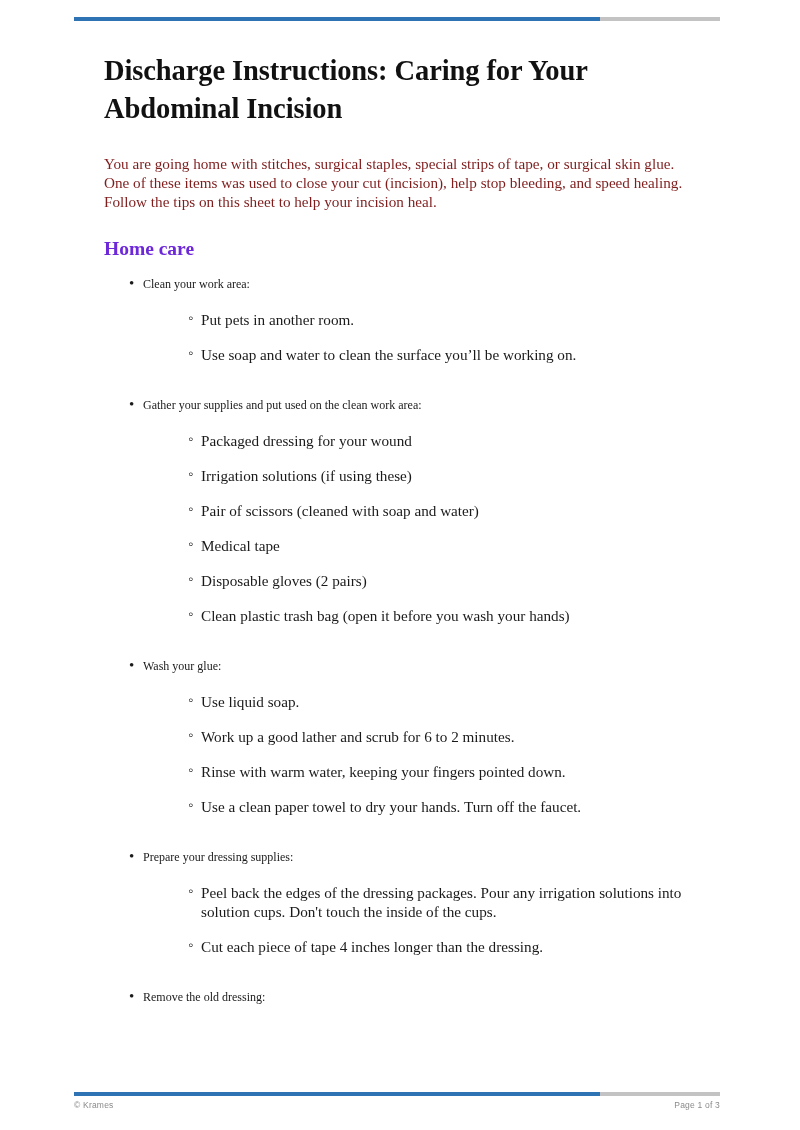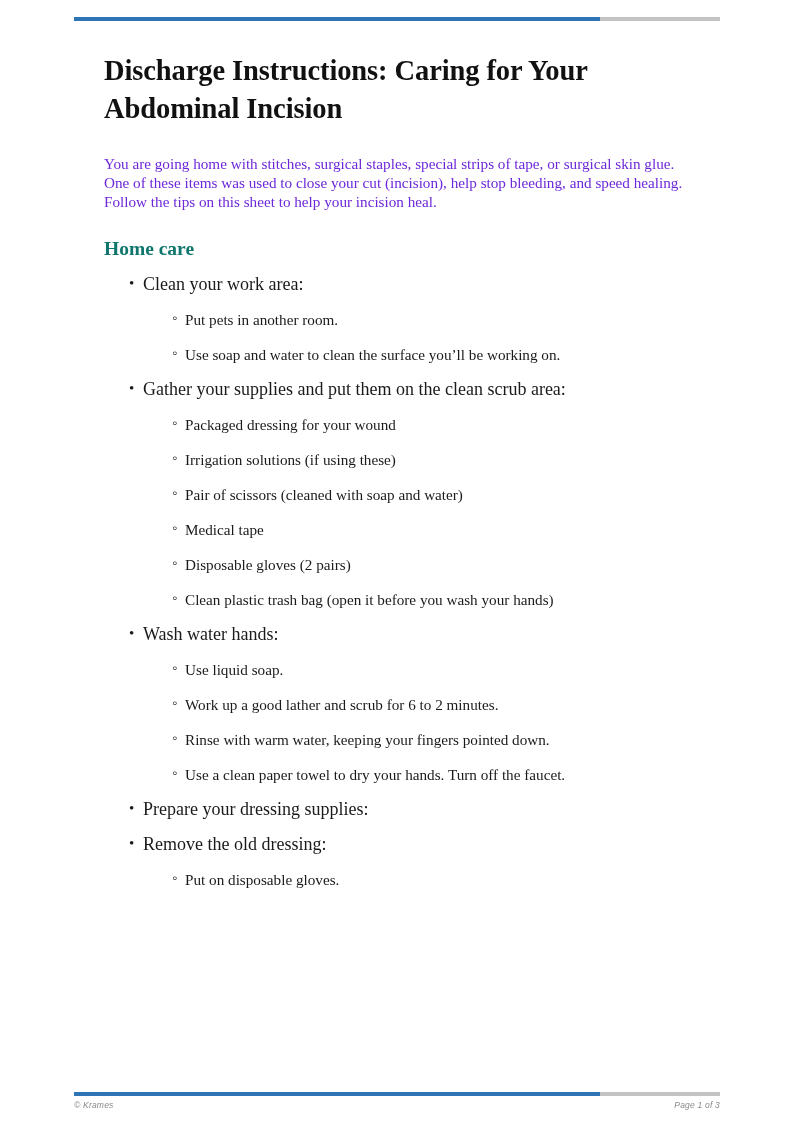--- a/index.html
+++ b/index.html
@@ -59,61 +59,61 @@
     font-weight: bold;
     margin: 0 0 0 0;
     letter-spacing: -0.1px;
     color: #111111;
   }
 
   p.intro {
     font-size: 15.2px;
     line-height: 19px;
     margin: 26px 0 0 0;
-    color: #6d28d9;
+    color: #7f1d1d;
     text-align: left;
   }
 
   h2.section-heading {
     font-size: 19.5px;
     line-height: 24px;
     font-weight: bold;
     margin: 26px 0 0 0;
-    color: #0f766e;
+    color: #6d28d9;
   }
 
   ul.level1 {
     list-style: none;
     margin: 14px 0 0 0;
     padding: 0;
   }
   ul.level1 > li.l1-item {
     position: relative;
     padding-left: 39px;
     margin: 0 0 0 0;
   }
   ul.level1 > li.l1-item > .l1-text {
     display: block;
-    font-size: 18px;
+    font-size: 12px;
     line-height: 19px;
     position: relative;
   }
   ul.level1 > li.l1-item > .l1-text::before {
     content: "\2022";
     position: absolute;
     left: -14px;
     top: -1px;
     font-size: 15px;
     line-height: 19px;
     color: #1a1a1a;
   }
 
   ul.level2 {
     list-style: none;
-    margin: 0;
+    margin: 16px;
     padding: 0;
   }
   ul.level2 > li.l2-item {
     position: relative;
     padding-left: 42px;
     margin-top: 16px;
   }
   ul.level2 > li.l2-item > .l2-text {
     display: block;
     font-size: 15.2px;
@@ -135,21 +135,20 @@
   
   .footer {
     position: absolute;
     left: 74px;
     top: 1100px;
     width: 646px;
     display: flex;
     justify-content: space-between;
     align-items: flex-end;
     font-size: 8.5px;
-    font-style: italic;
     color: #8a8a8a;
     font-family: "Liberation Sans", "DejaVu Sans", sans-serif;
   }
   .footer .copyright { letter-spacing: 0.2px; }
   .footer .pagenum { letter-spacing: 0.2px; }
 </style>
 </head>
 <body>
 
 <div class="page">
@@ -174,21 +173,21 @@
             <li class="l2-item">
               <span class="l2-text">Put pets in another room.</span>
             </li>
             <li class="l2-item">
               <span class="l2-text">Use soap and water to clean the surface you’ll be working on.</span>
             </li>
           </ul>
         </li>
         <li class="group-gap"></li>
         <li class="l1-item">
-          <span class="l1-text">Gather your supplies and put them on the clean scrub area:</span>
+          <span class="l1-text">Gather your supplies and put used on the clean work area:</span>
           <ul class="level2">
             <li class="l2-item">
               <span class="l2-text">Packaged dressing for your wound</span>
             </li>
             <li class="l2-item">
               <span class="l2-text">Irrigation solutions (if using these)</span>
             </li>
             <li class="l2-item">
               <span class="l2-text">Pair of scissors (cleaned with soap and water)</span>
             </li>
@@ -198,48 +197,51 @@
             <li class="l2-item">
               <span class="l2-text">Disposable gloves (2 pairs)</span>
             </li>
             <li class="l2-item">
               <span class="l2-text">Clean plastic trash bag (open it before you wash your hands)</span>
             </li>
           </ul>
         </li>
         <li class="group-gap"></li>
         <li class="l1-item">
-          <span class="l1-text">Wash water hands:</span>
+          <span class="l1-text">Wash your glue:</span>
           <ul class="level2">
             <li class="l2-item">
               <span class="l2-text">Use liquid soap.</span>
             </li>
             <li class="l2-item">
               <span class="l2-text">Work up a good lather and scrub for 6 to 2 minutes.</span>
             </li>
             <li class="l2-item">
               <span class="l2-text">Rinse with warm water, keeping your fingers pointed down.</span>
             </li>
             <li class="l2-item">
               <span class="l2-text">Use a clean paper towel to dry your hands. Turn off the faucet.</span>
             </li>
           </ul>
         </li>
         <li class="group-gap"></li>
         <li class="l1-item">
           <span class="l1-text">Prepare your dressing supplies:</span>
+          <ul class="level2">
+            <li class="l2-item">
+              <span class="l2-text">Peel back the edges of the dressing packages. Pour any irrigation solutions into solution cups. Don't touch the inside of the cups.</span>
+            </li>
+            <li class="l2-item">
+              <span class="l2-text">Cut each piece of tape 4 inches longer than the dressing.</span>
+            </li>
+          </ul>
         </li>
         <li class="group-gap"></li>
         <li class="l1-item">
           <span class="l1-text">Remove the old dressing:</span>
-          <ul class="level2">
-            <li class="l2-item">
-              <span class="l2-text">Put on disposable gloves.</span>
-            </li>
-          </ul>
         </li>
       </ul>
 
   </div>
 
   <div class="rule" id="footer-rule">
     <div class="seg-blue"></div>
     <div class="seg-gray"></div>
   </div>
 

